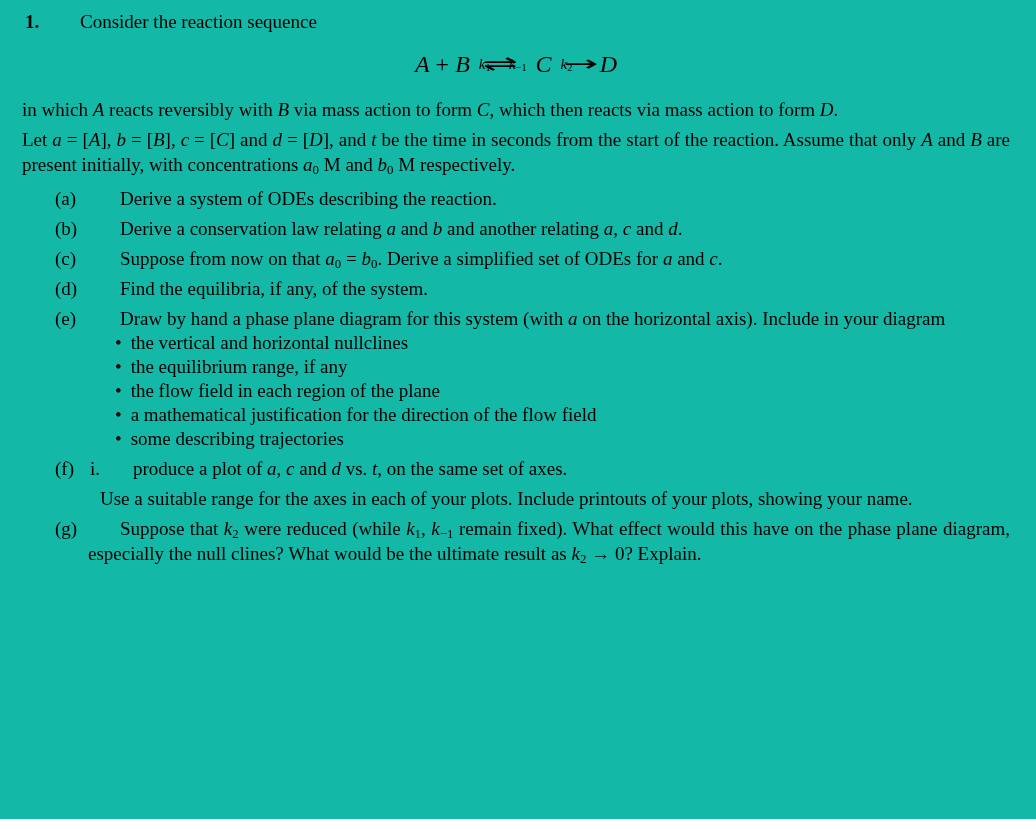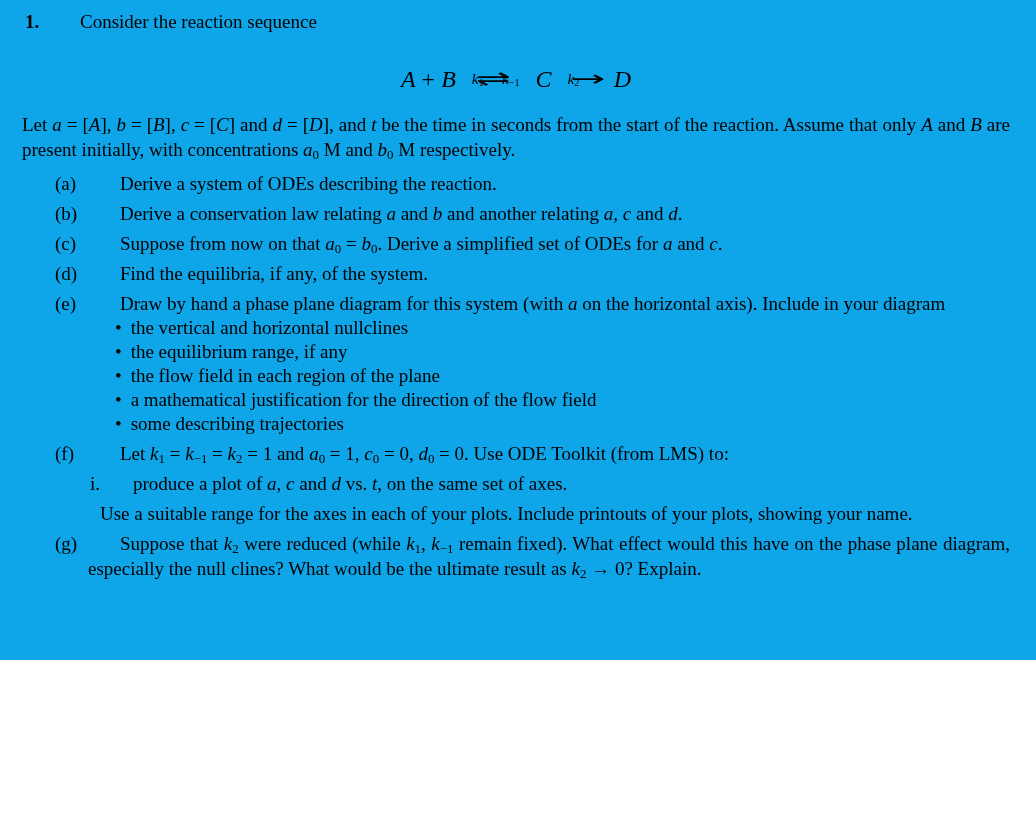--- a/index.html
+++ b/index.html
@@ -1,42 +1,42 @@
 <!DOCTYPE html>
 <html><head>
 <meta charset="utf-8">
 <style>
   * { margin: 0; padding: 0; box-sizing: border-box; }
   html, body { background: #ffffff; }
   .page {
     position: relative;
     width: 1036px;
-    height: 660px;
-    background: #0ea5e9;
+    height: 819px;
+    background: #14b8a6;
     color: #000000;
     font-family: "Liberation Serif", "DejaVu Serif", serif;
     font-size: 19px;
     line-height: 25px;
     padding: 9px 26px 0 22px;
     overflow: hidden;
   }
   i { font-style: italic; }
   sub { font-size: 68%; line-height: 0; position: relative; top: 0.22em; vertical-align: baseline; }
 
   
   .heading { margin-left: 3px; }
   .heading .num { font-weight: bold; display: inline-block; width: 55px; }
 
   
   .equation {
     display: flex;
     justify-content: center;
     align-items: center;
-    gap: 16px;
-    margin: 18px 0 6px 0;
+    gap: 9px;
+    margin: 3px 0 6px 0;
     height: 54px;
     font-size: 24px;
     line-height: 1;
   }
   .rel { display: inline-flex; flex-direction: row; align-items: center; justify-content: space-between; }
   .rel .lbl { font-size: 15px; line-height: 15px; height: 15px; }
   .rel .arrow {
     display: inline-block;
     font-family: "DejaVu Sans", "DejaVu Serif", sans-serif;
     font-size: 22px;
@@ -85,20 +85,21 @@
     </span>
     <span><i>C</i></span>
     <span class="rel">
       <span class="lbl"><i>k</i><sub>2</sub></span>
       <span class="arrow">→</span>
       <span class="lbl"></span>
     </span>
     <span><i>D</i></span>
   </div>
 
+  <div class="para">in which <i>A</i> reacts reversibly with <i>B</i> via mass action to form <i>C</i>, which then reacts via mass action to form <i>D</i>.</div>
   <div class="para">Let <i>a</i> = [<i>A</i>], <i>b</i> = [<i>B</i>], <i>c</i> = [<i>C</i>] and <i>d</i> = [<i>D</i>], and <i>t</i> be the time in seconds from the start of the reaction. Assume that only <i>A</i> and <i>B</i> are present initially, with concentrations <i>a</i><sub>0</sub> M and <i>b</i><sub>0</sub> M respectively.</div>
 
   <div class="items">
   <div class="item">
     <span class="item-label">(a)</span>
     <div class="item-body"><span class="item-text">Derive a system of ODEs describing the reaction.</span></div>
     <div class="item-extras"></div>
   </div>
 
   <div class="item">
@@ -145,21 +146,20 @@
 
   <div class="bullet-row">
     <span class="bullet-marker">•</span>
     <span class="bullet-text">some describing trajectories</span>
   </div>
 </div>
   </div>
 
   <div class="item">
     <span class="item-label">(f)</span>
-    <div class="item-body"><span class="item-text">Let <i>k</i><sub>1</sub> = <i>k</i><sub>−1</sub> = <i>k</i><sub>2</sub> = 1 and <i>a</i><sub>0</sub> = 1, <i>c</i><sub>0</sub> = 0, <i>d</i><sub>0</sub> = 0. Use ODE Toolkit (from LMS) to:</span></div>
     <div class="item-extras">
   <div class="subitem">
     <span class="subitem-label">i.</span>
     <div class="subitem-body">produce a plot of <i>a</i>, <i>c</i> and <i>d</i> vs. <i>t</i>, on the same set of axes.</div>
   </div>
 
 
 
   <div class="item-footer">Use a suitable range for the axes in each of your plots. Include printouts of your plots, showing your name.</div>
 </div>

